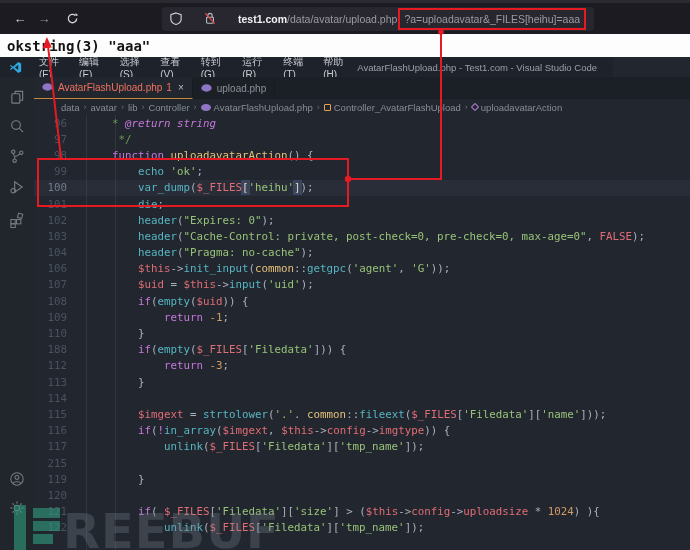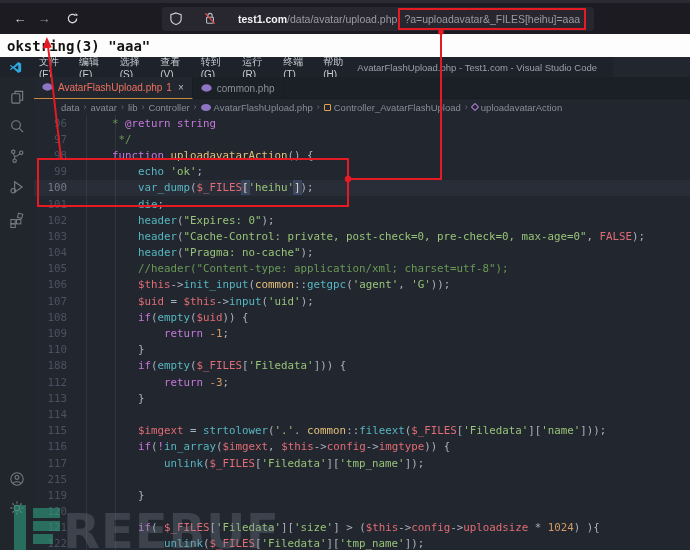--- a/index.html
+++ b/index.html
@@ -69,21 +69,21 @@
   .code-row.current .gutter { color:#737c8c; }
   .code-pre { white-space:pre; margin-left:19px; color:#abb2bf; }
   .t-d   { color:#abb2bf; }
   .t-kw  { color:#c678dd; }
   .t-fn  { color:#56b6c2; }
   .t-var { color:#e06c75; }
   .t-str { color:#98c379; }
   .t-num { color:#d19a66; }
   .t-cls { color:#e5c07b; }
   .t-cmt { color:#6a9955; }
-  .t-doc { color:#c678dd; }
+  .t-doc { color:#c678dd; font-style:italic; }
   .t-bh  { color:#d7dae0; background:#3e4452; outline:1px solid #528bff44; }
 
   
   .watermark { position:absolute; left:0; top:495px; width:300px; height:55px; z-index:40; pointer-events:none; }
   .wm-bar { position:absolute; left:14px; top:10px; width:12px; height:45px; background:rgba(46,158,126,0.6); }
   .wm-f b { position:absolute; left:33px; width:27px; height:10px; background:rgba(46,158,126,0.6); display:block; }
   .wm-text { position:absolute; left:63px; top:8px; font-size:48px; font-weight:800;
     color:rgba(125,135,148,0.30); letter-spacing:1px; font-family:"DejaVu Sans", sans-serif; }
 
   .annot { position:absolute; inset:0; z-index:60; pointer-events:none; }
@@ -212,21 +212,21 @@
         <span class="tab-label-active">AvatarFlashUpload.php</span>
         <span class="tab-badge">1</span>
         <span class="tab-close">×</span>
       </div>
       <div class="tab inactive">
         <span class="php-ic">
           <svg width="11" height="8" viewBox="0 0 11 8">
               <ellipse cx="5.5" cy="4" rx="5.2" ry="3.7" fill="#8f76c5"></ellipse>
             </svg>
         </span>
-        <span>common.php</span>
+        <span>upload.php</span>
       </div>
     </div>
 
     <div class="breadcrumb" id="breadcrumb">
         <span class="bc-item">
           <span>data</span>
         </span>
         <span class="bc-sep">›</span>
         <span class="bc-item">
           <span>avatar</span>
@@ -288,24 +288,20 @@
             <span class="gutter">102</span>
             <span class="code-pre"><span class="t-d">        </span><span class="t-fn">header</span><span class="t-d">(</span><span class="t-str">"Expires: 0"</span><span class="t-d">);</span></span>
           </div>
           <div class="code-row">
             <span class="gutter">103</span>
             <span class="code-pre"><span class="t-d">        </span><span class="t-fn">header</span><span class="t-d">(</span><span class="t-str">"Cache-Control: private, post-check=0, pre-check=0, max-age=0"</span><span class="t-d">, </span><span class="t-var">FALSE</span><span class="t-d">);</span></span>
           </div>
           <div class="code-row">
             <span class="gutter">104</span>
             <span class="code-pre"><span class="t-d">        </span><span class="t-fn">header</span><span class="t-d">(</span><span class="t-str">"Pragma: no-cache"</span><span class="t-d">);</span></span>
-          </div>
-          <div class="code-row">
-            <span class="gutter">105</span>
-            <span class="code-pre"><span class="t-cmt">        //header("Content-type: application/xml; charset=utf-8");</span></span>
           </div>
           <div class="code-row">
             <span class="gutter">106</span>
             <span class="code-pre"><span class="t-d">        </span><span class="t-var">$this</span><span class="t-d">-&gt;</span><span class="t-fn">init_input</span><span class="t-d">(</span><span class="t-cls">common</span><span class="t-d">::</span><span class="t-fn">getgpc</span><span class="t-d">(</span><span class="t-str">'agent'</span><span class="t-d">, </span><span class="t-str">'G'</span><span class="t-d">));</span></span>
           </div>
           <div class="code-row">
             <span class="gutter">107</span>
             <span class="code-pre"><span class="t-d">        </span><span class="t-var">$uid</span><span class="t-d"> = </span><span class="t-var">$this</span><span class="t-d">-&gt;</span><span class="t-fn">input</span><span class="t-d">(</span><span class="t-str">'uid'</span><span class="t-d">);</span></span>
           </div>
           <div class="code-row">

